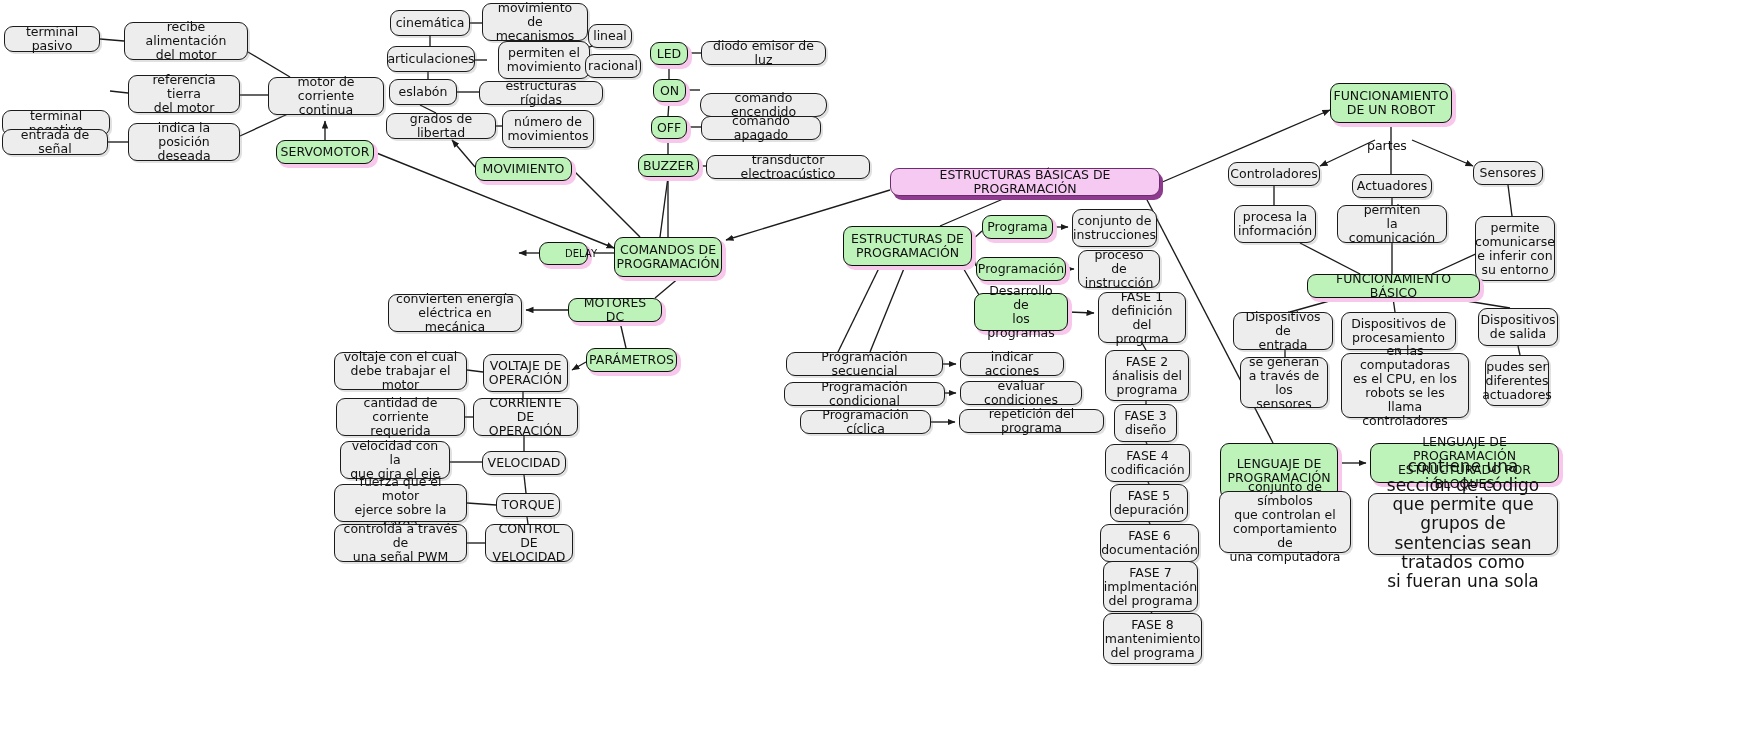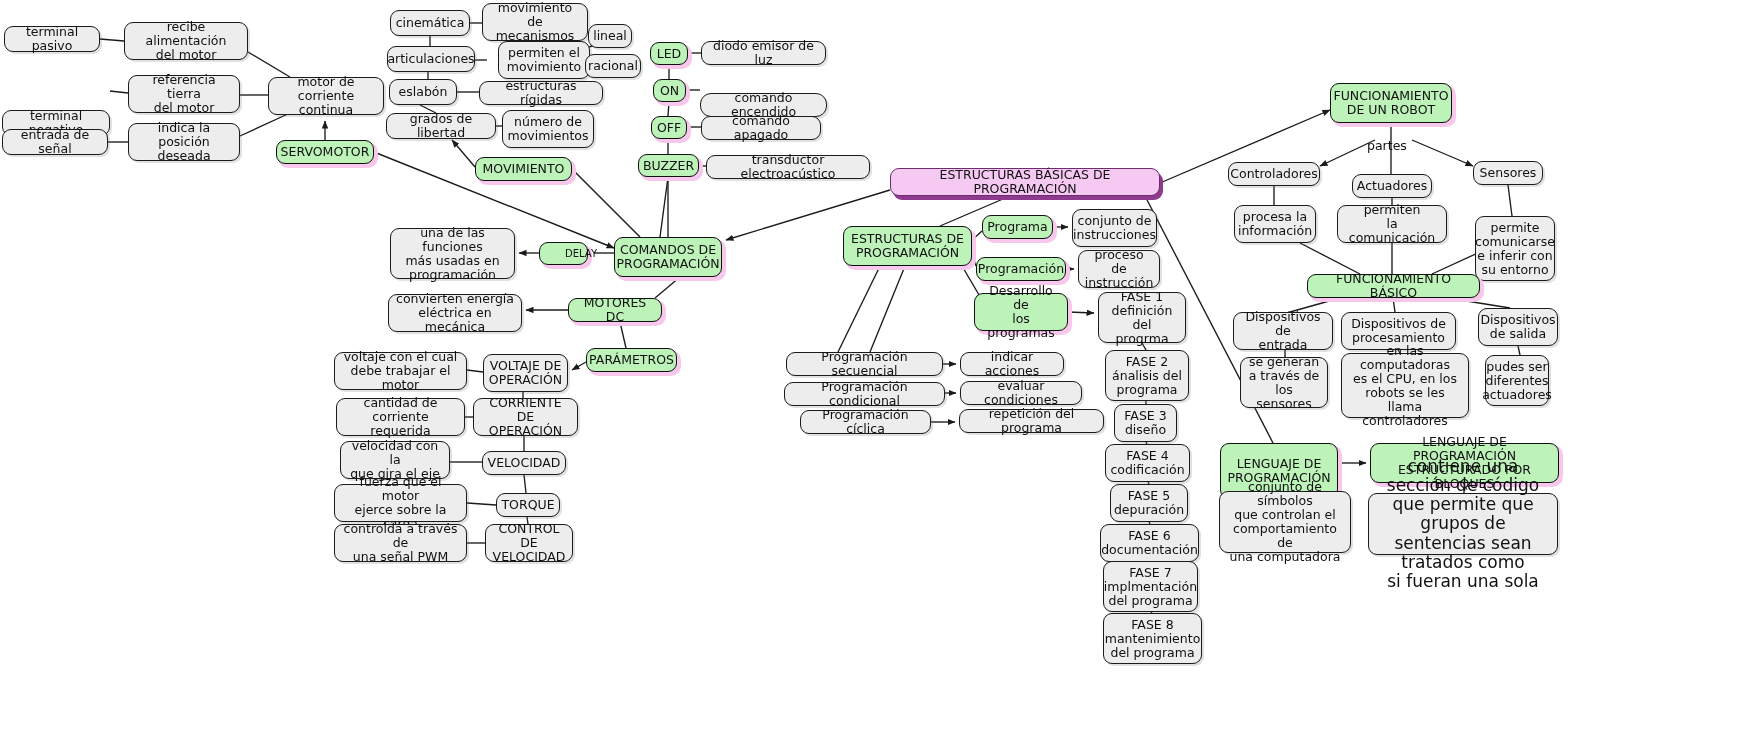--- a/index.html
+++ b/index.html
@@ -197,23 +197,20 @@
     <div class="node n-plain" style="left: 701px; top: 41px; width: 125px; height: 24px; font-size: 12.5px;">diodo emisor de luz</div>
     <div class="node n-green" style="left: 653px; top: 79px; width: 33px; height: 23px; font-size: 12.5px;">ON</div>
     <div class="node n-plain" style="left: 700px; top: 93px; width: 127px; height: 24px; font-size: 12.5px; border-radius: 11px;">comando encendido</div>
     <div class="node n-green" style="left: 651px; top: 116px; width: 36px; height: 23px; font-size: 12.5px;">OFF</div>
     <div class="node n-plain" style="left: 701px; top: 116px; width: 120px; height: 24px; font-size: 12.5px;">comando apagado</div>
     <div class="node n-green" style="left: 638px; top: 154px; width: 61px; height: 23px; font-size: 12.5px;">BUZZER</div>
     <div class="node n-plain" style="left: 706px; top: 155px; width: 164px; height: 24px; font-size: 12.5px;">transductor electroacústico</div>
     <div class="node n-green" style="left: 614px; top: 237px; width: 108px; height: 40px; font-size: 12.5px;">COMANDOS DE
 PROGRAMACIÓN</div>
     <div class="node n-green" style="left: 539px; top: 242px; width: 37px; height: 23px; font-size: 10px; padding-left: 41px;">DELAY</div>
-    <div class="node n-plain" style="left: 390px; top: 228px; width: 125px; height: 51px; font-size: 12.5px;">una de las funciones
-más usadas en
-programación</div>
     <div class="node n-green" style="left: 568px; top: 298px; width: 94px; height: 24px; font-size: 12.5px;">MOTORES DC</div>
     <div class="node n-plain" style="left: 388px; top: 294px; width: 134px; height: 38px; font-size: 12.5px;">convierten energía
 eléctrica en mecánica</div>
     <div class="node n-green" style="left: 586px; top: 348px; width: 91px; height: 24px; font-size: 12.5px;">PARÁMETROS</div>
     <div class="node n-plain" style="left: 483px; top: 354px; width: 85px; height: 38px; font-size: 12.5px;">VOLTAJE DE
 OPERACIÓN</div>
     <div class="node n-plain" style="left: 334px; top: 352px; width: 133px; height: 38px; font-size: 12.5px;">voltaje con el cual
 debe trabajar el motor</div>
     <div class="node n-plain" style="left: 473px; top: 398px; width: 105px; height: 38px; font-size: 12.5px;">CORRIENTE
 DE OPERACIÓN</div>

